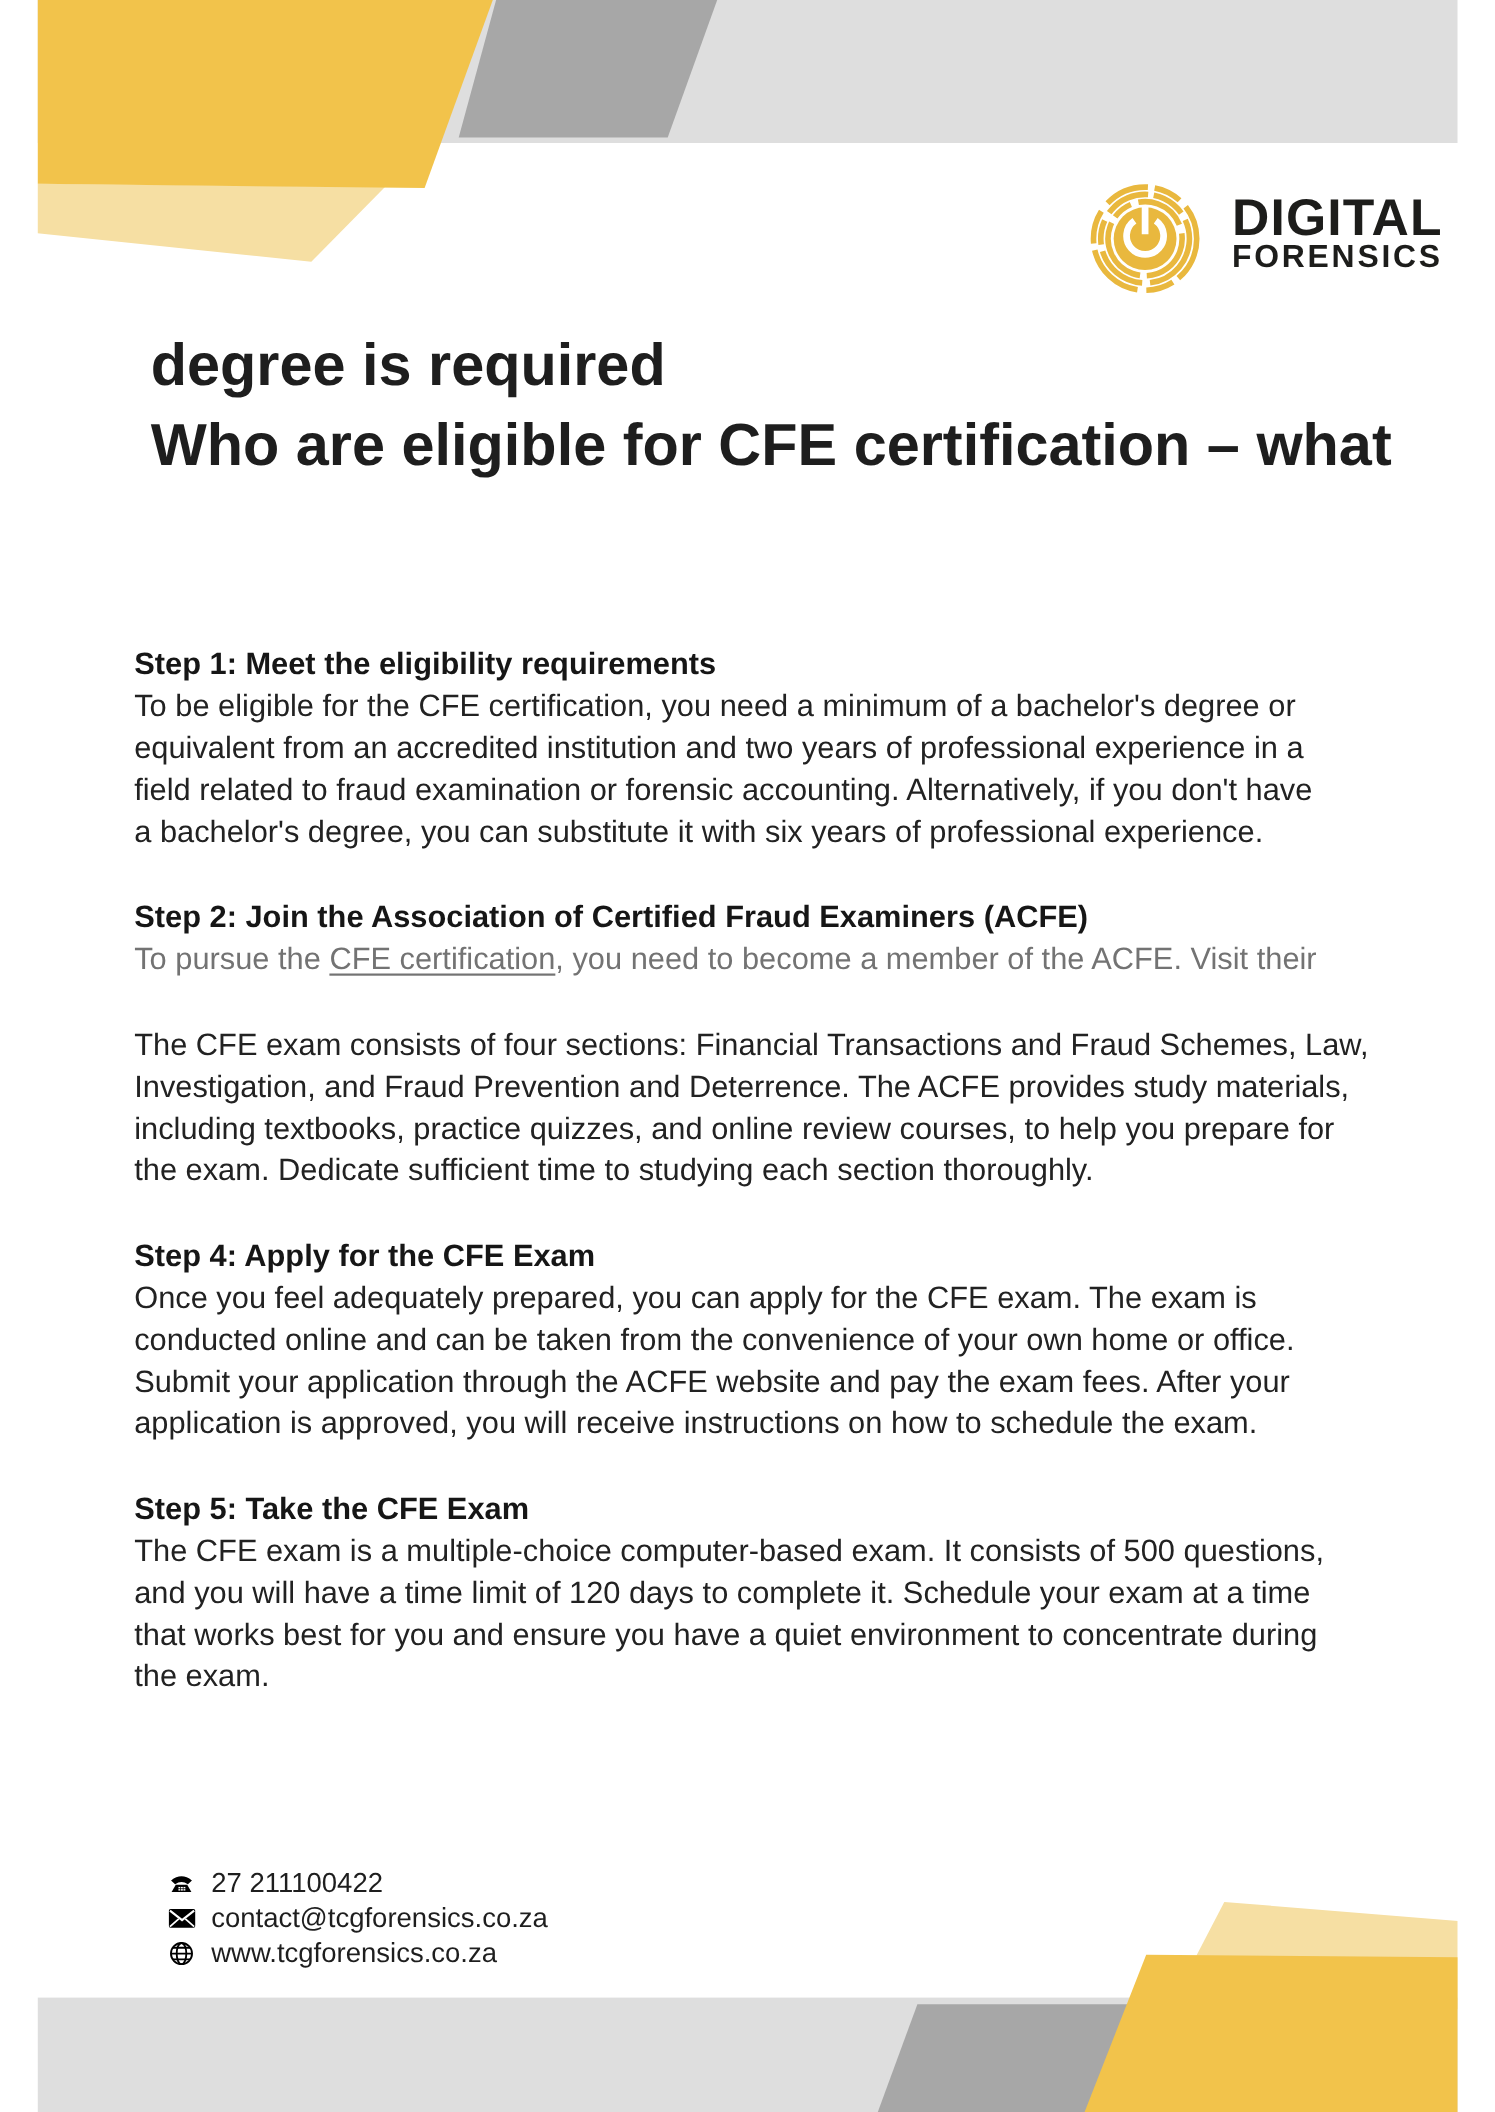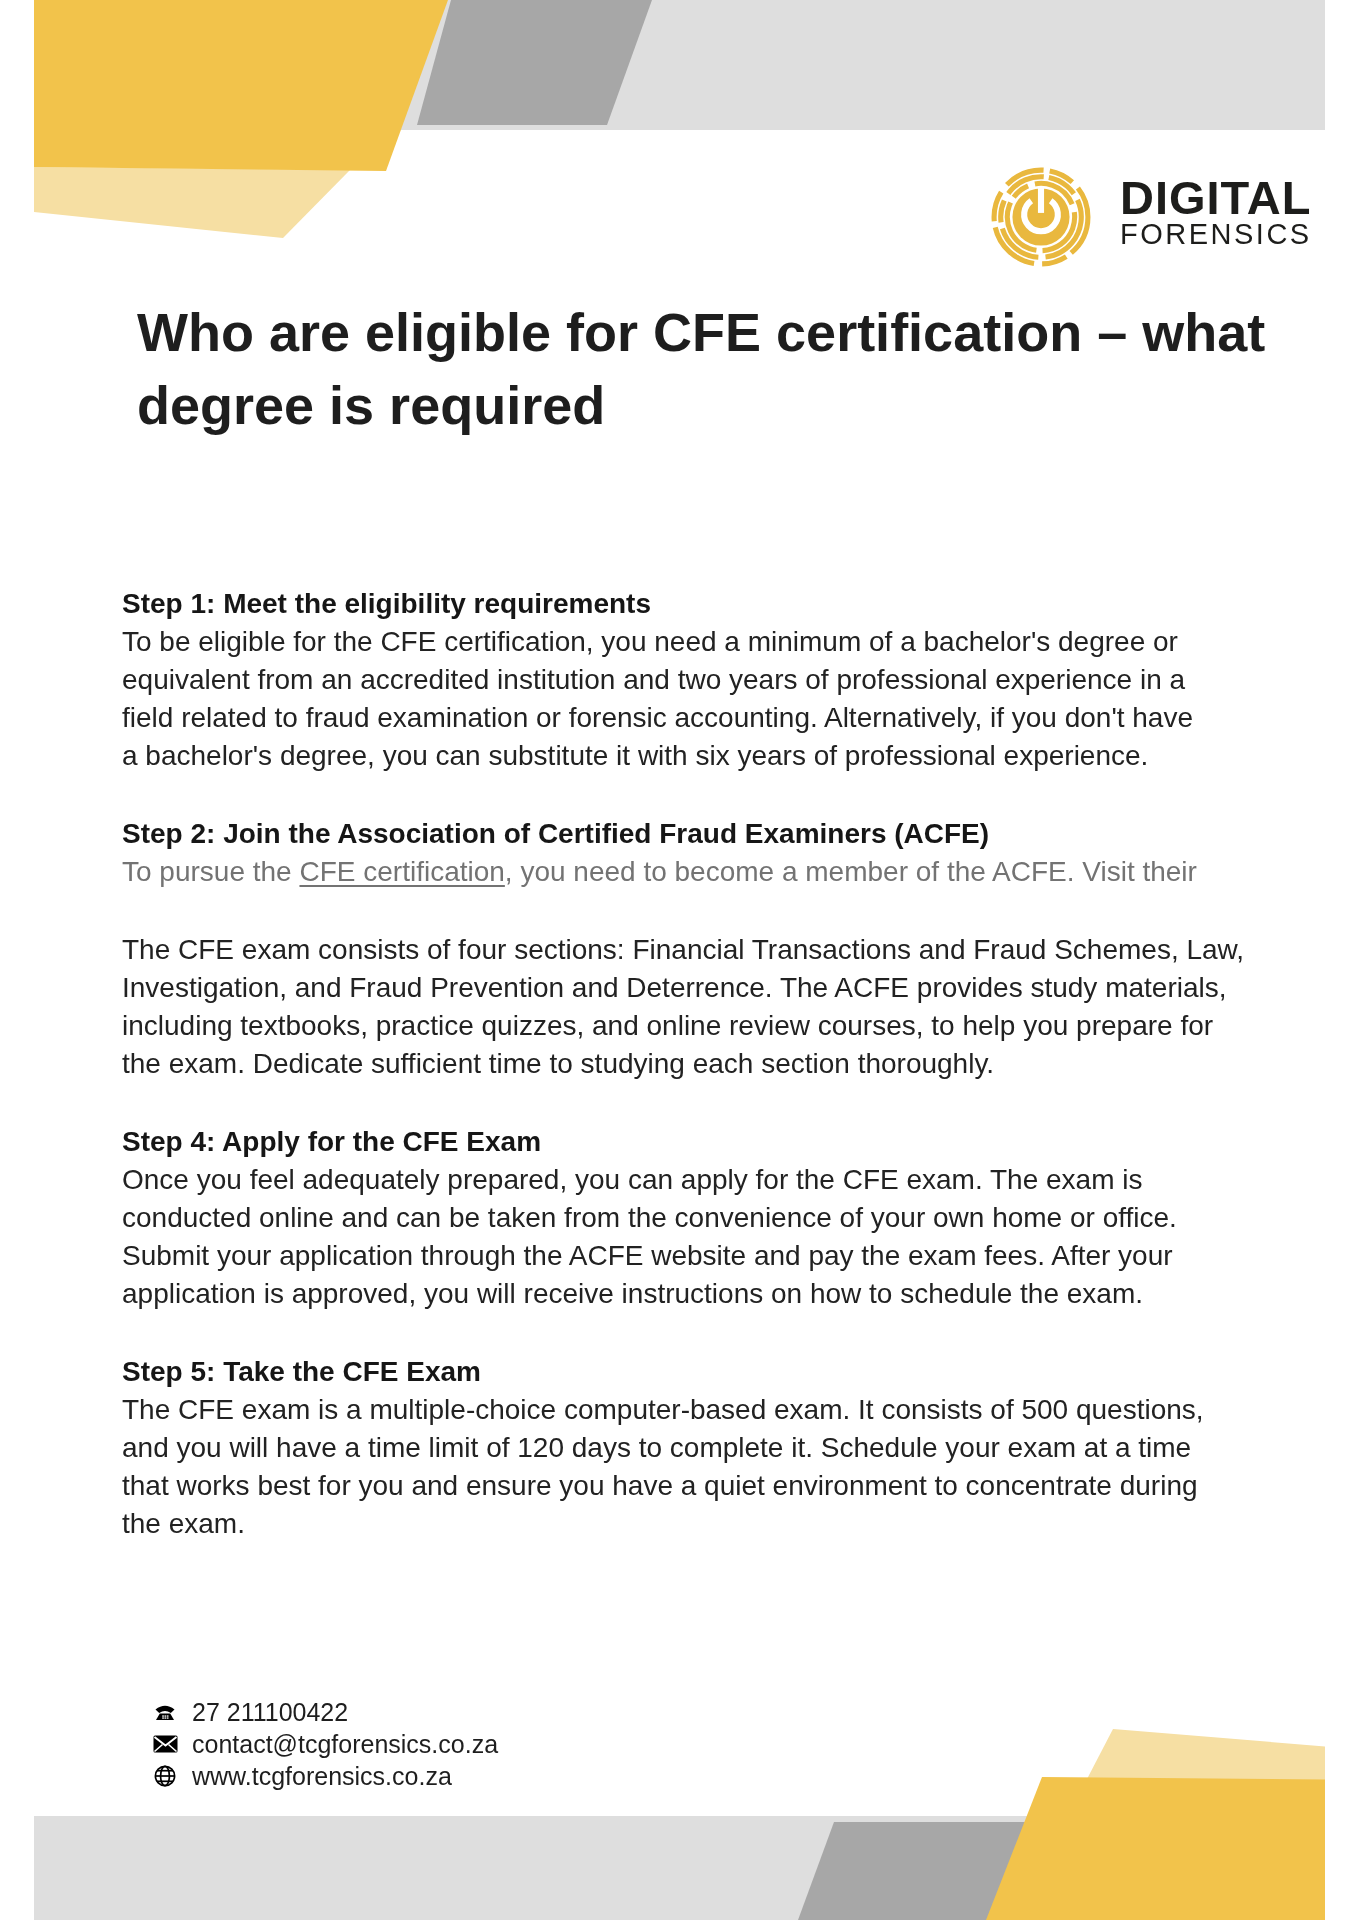--- a/index.html
+++ b/index.html
@@ -8,21 +8,21 @@
     background:#ffffff; overflow:hidden;
     font-family:"Liberation Sans", sans-serif; color:#1c1c1c;
   }
   .deco { position:absolute; left:0; top:0; width:1359px; height:1920px; z-index:0; }
 
   
   .logo { position:absolute; left:956px; top:166px; z-index:2; display:flex; align-items:flex-start; }
   .logo-mark { width:102px; height:102px; }
   .logo-text { margin-left:28px; margin-top:10px; color:#1d1d1b; }
   .logo-line1 { font-size:47px; font-weight:700; line-height:44px; letter-spacing:1px; }
-  .logo-line2 { font-size:29px; font-weight:400; line-height:28px; letter-spacing:2.5px; }
+  .logo-line2 { font-size:29px; font-weight:700; line-height:28px; letter-spacing:2.5px; }
 
   
   .title { position:absolute; left:103px; top:296px; width:1190px; z-index:2;
            font-size:54px; font-weight:700; line-height:73px; color:#1e1e1e; }
 
   
   .content { position:absolute; left:88px; top:585px; width:1222px; z-index:2; }
   .section { margin:0 0 40px 0; }
   .section-heading { text-align:left; font-weight:700; font-size:28px; line-height:38px; color:#161616; }
   .body-text { font-size:28px; line-height:38px; color:#222222; white-space:pre-line; }
@@ -64,22 +64,22 @@
       <path d="M40.5 34 A 16.5 16.5 0 1 0 59.5 34" stroke="#ffffff" stroke-width="6" fill="none"></path>
       <line x1="50" y1="20" x2="50" y2="46" stroke="#ffffff" stroke-width="6"></line>
     </svg>
     <div class="logo-text">
       <div class="logo-line1">DIGITAL</div>
       <div class="logo-line2">FORENSICS</div>
     </div>
   </div>
 
   <div class="title">
+    <div>degree is required</div>
     <div>Who are eligible for CFE certification – what</div>
-    <div>degree is required</div>
   </div>
 
   <div class="content">
 
     <div class="section">
       <div class="section-heading">Step 1: Meet the eligibility requirements</div>
       <div class="body-text">To be eligible for the CFE certification, you need a minimum of a bachelor's degree or
 equivalent from an accredited institution and two years of professional experience in a
 field related to fraud examination or forensic accounting. Alternatively, if you don't have
 a bachelor's degree, you can substitute it with six years of professional experience.</div>

